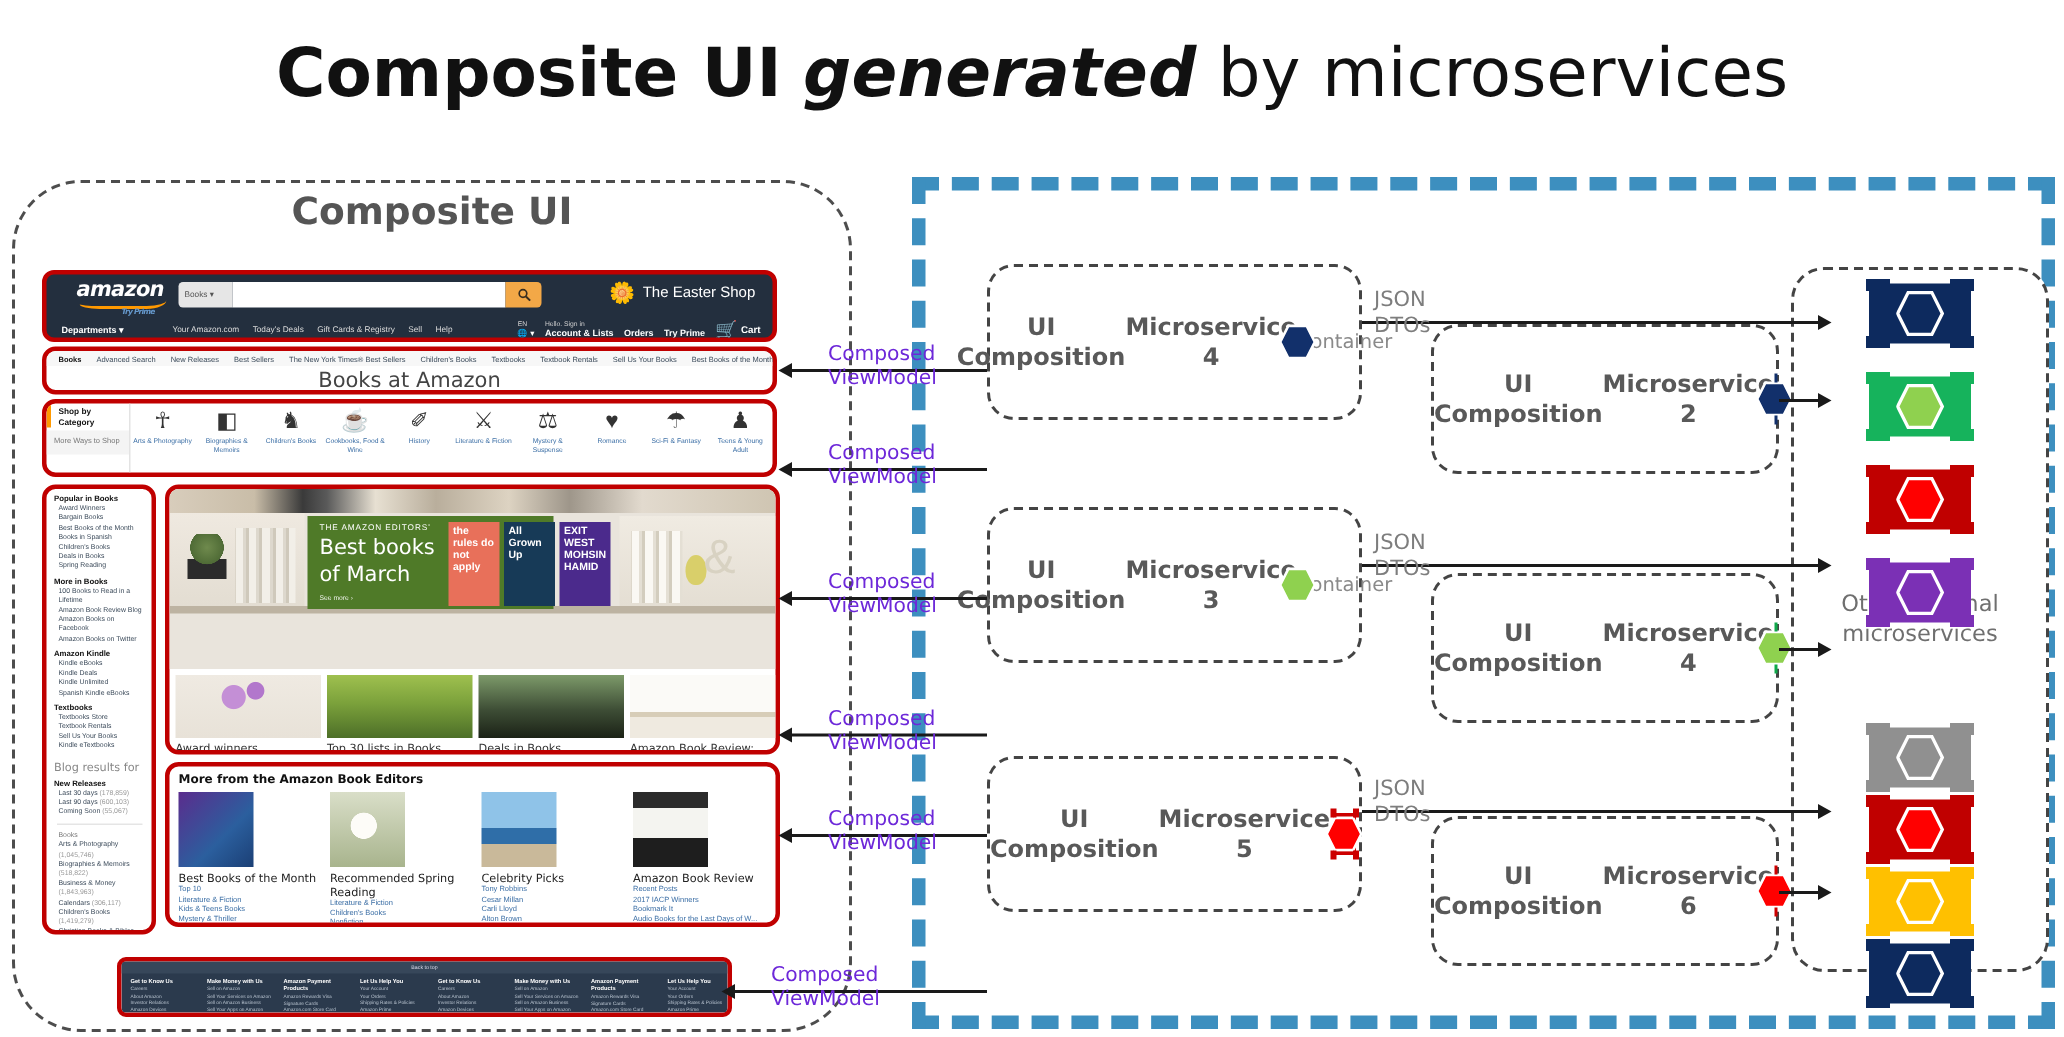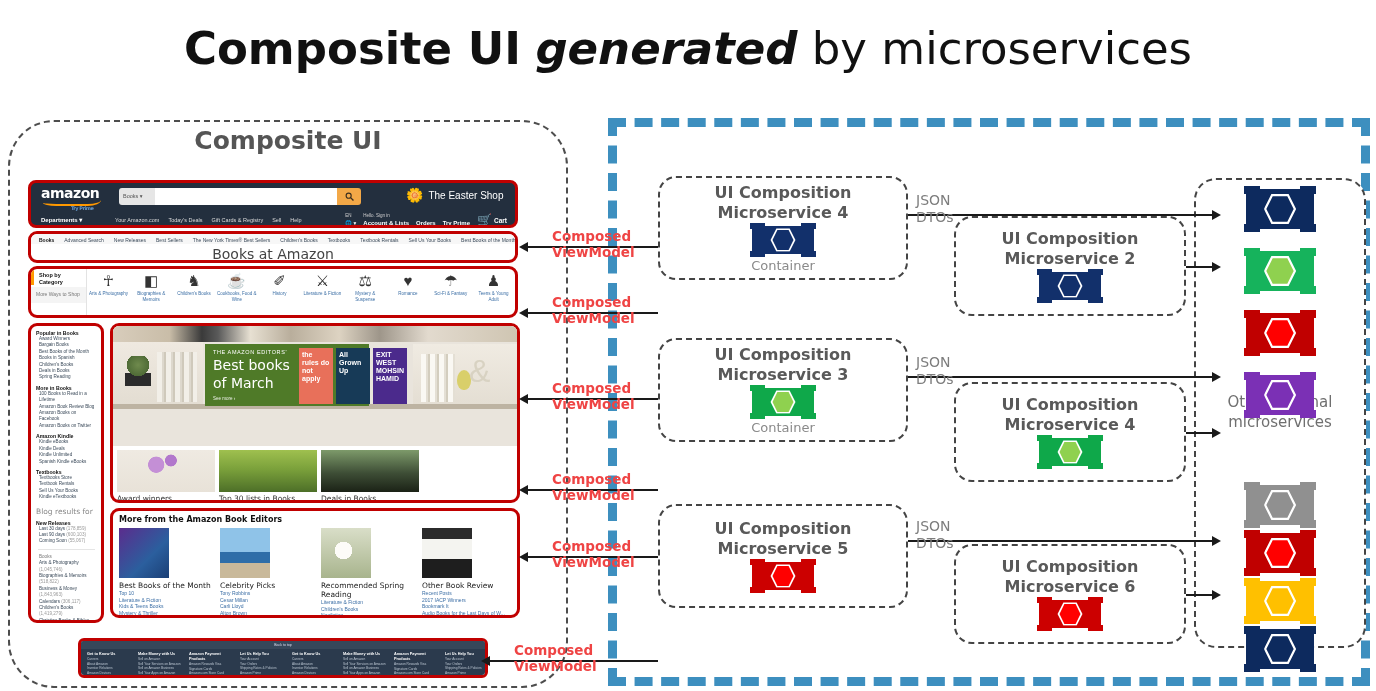--- a/index.html
+++ b/index.html
@@ -38,23 +38,23 @@
     font-family: "DejaVu Sans", sans-serif;
   }
 
   
   .redbox { position: absolute; border: 3px solid #c00000; border-radius: 9px; background:#fff; overflow: hidden; }
 
   
   #az-header { left: 28px; top: 180px; width: 490px; height: 48px; background:#232f3e; border-radius: 8px; }
   .az-top { position: relative; height: 28px; }
   .az-logo {
-    position: absolute; left: 10px; top: 3px; width: 70px; height: 22px;
+    position: absolute; left: 20px; top: 3px; width: 70px; height: 22px;
     color: #fff; font-size: 14px; font-weight: 700; letter-spacing: -0.5px;
-    font-family: "DejaVu Sans", sans-serif; line-height: 14px;
+    font-family: "DejaVu Sans", sans-serif; line-height: 14px; font-style: italic;
   }
   .az-logo .swoosh {
     position: absolute; left: 2px; top: 14px; width: 58px; height: 6px;
     border-bottom: 2px solid #f90; border-radius: 0 0 40px 40px/0 0 18px 10px;
   }
   .az-prime { position: absolute; left: 30px; top: 15px; font-size: 5px; color:#69c; font-weight:700;}
   .az-searchcat {
     position: absolute; left: 88px; top: 5px; width: 36px; height: 17px;
     background: #e6e6e6; border-radius: 3px 0 0 3px;
     font-size: 5.5px; color: #555; padding: 5px 0 0 4px;
@@ -194,21 +194,21 @@
     border: 9px dashed #3d8fbf;
     border-left-width: 9px;
   }
   #backend-title {
     position: absolute; left: 628px; top: 132px; width: 730px; text-align:center;
     font-size: 23px; font-weight:700; color:#555; font-family:"DejaVu Sans",sans-serif;
   }
 
   .ms-box {
     position: absolute; border: 2.5px dashed #444; border-radius: 18px; background:#fff;
-    display:flex; flex-direction:column; align-items:center; justify-content:center;
+    display:flex; flex-direction:row; align-items:center; justify-content:center;
   }
   .ms-name { font-size: 16px; font-weight:700; color:#595959; text-align:center; line-height:20px;
              font-family:"DejaVu Sans",sans-serif; }
   .ms-sub { font-size: 13px; color:#8a8a8a; font-family:"DejaVu Sans",sans-serif; margin-top:1px;}
 
   
   .cnt-icon { position: relative; }
   .cnt-icon .body { position:absolute; inset: 3px 2px; }
   .cnt-icon .hex { position:absolute; left:50%; top:50%; transform: translate(-50%,-50%); }
   .cnt-icon .corner { position:absolute; width: 22%; height: 18%; }
@@ -228,21 +228,21 @@
   
   .conn { position: absolute; background: #1a1a1a; }
   .conn.h { height: 2px; }
   .arrow-l { position:absolute; width:0; height:0;
              border-top:5px solid transparent; border-bottom:5px solid transparent;
              border-right:9px solid #1a1a1a; }
   .arrow-r { position:absolute; width:0; height:0;
              border-top:5px solid transparent; border-bottom:5px solid transparent;
              border-left:9px solid #1a1a1a; }
 
-  .cv-label { position:absolute; font-size:13.5px; font-weight:700; color:#ef4444; line-height:16px;
+  .cv-label { position:absolute; font-size:13.5px; font-weight:400; color:#6d28d9; line-height:16px;
               font-family:"DejaVu Sans",sans-serif; white-space:nowrap; }
   .json-label { position:absolute; font-size:14px; color:#7d7d7d; line-height:17px;
                 font-family:"DejaVu Sans",sans-serif; }
 </style>
 </head>
 <body>
 
 <div id="root">
 
   <div class="page-title">
@@ -450,54 +450,58 @@
         <div class="card">
           <div class="thumb t2"></div>
           <div class="cap">Top 30 lists in Books</div>
           <div class="sub"></div>
         </div>
         <div class="card">
           <div class="thumb t3"></div>
           <div class="cap">Deals in Books</div>
           <div class="sub"></div>
         </div>
+        <div class="card">
+          <div class="thumb t4"></div>
+          <div class="cap">Amazon Book Review:</div>
+        </div>
       </div>
   </div>
 
   <div class="redbox" id="az-editors">
     <div class="ed-title">More from the Amazon Book Editors</div>
     <div class="ed-cols" id="editor-cols">
         <div class="ed-col">
           <div class="edthumb e1"></div>
           <div class="edh">Best Books of the Month</div>
           <div class="edl">Top 10</div>
           <div class="edl">Literature &amp; Fiction</div>
           <div class="edl">Kids &amp; Teens Books</div>
           <div class="edl">Mystery &amp; Thriller</div>
           <div class="edl">See all categories</div>
         </div>
         <div class="ed-col">
+          <div class="edthumb e3"></div>
+          <div class="edh">Recommended Spring Reading</div>
+          <div class="edl">Literature &amp; Fiction</div>
+          <div class="edl">Children's Books</div>
+          <div class="edl">Nonfiction</div>
+        </div>
+        <div class="ed-col">
           <div class="edthumb e2"></div>
           <div class="edh">Celebrity Picks</div>
           <div class="edl">Tony Robbins</div>
           <div class="edl">Cesar Millan</div>
           <div class="edl">Carli Lloyd</div>
           <div class="edl">Alton Brown</div>
           <div class="edl">See all Celebrity Picks</div>
         </div>
         <div class="ed-col">
-          <div class="edthumb e3"></div>
-          <div class="edh">Recommended Spring Reading</div>
-          <div class="edl">Literature &amp; Fiction</div>
-          <div class="edl">Children's Books</div>
-          <div class="edl">Nonfiction</div>
-        </div>
-        <div class="ed-col">
           <div class="edthumb e4"></div>
-          <div class="edh">Other Book Review</div>
+          <div class="edh">Amazon Book Review</div>
           <div class="edl">Recent Posts</div>
           <div class="edl">2017 IACP Winners</div>
           <div class="edl">Bookmark It</div>
           <div class="edl">Audio Books for the Last Days of W...</div>
           <div class="edl">See more</div>
         </div>
       </div>
   </div>
 
   <div class="redbox" id="az-footer">

